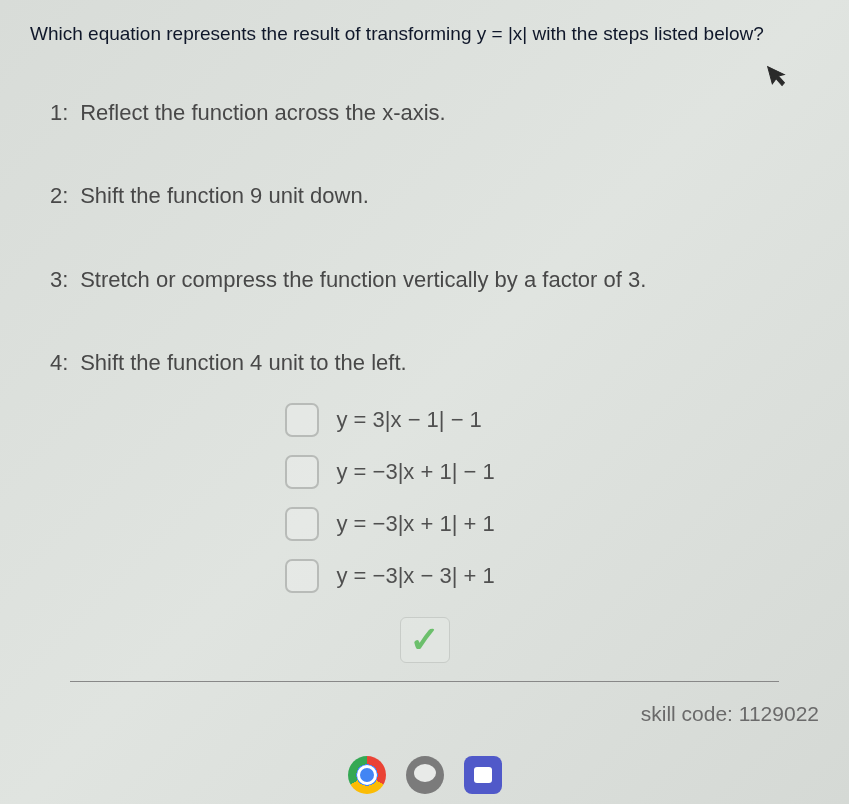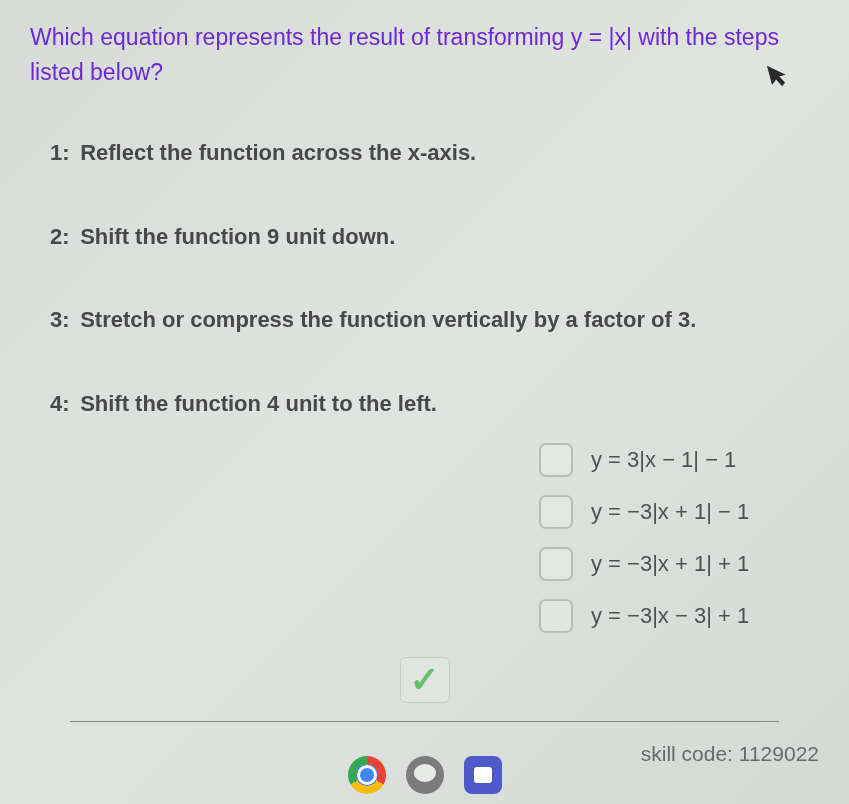--- a/index.html
+++ b/index.html
@@ -10,46 +10,46 @@
     body {
       font-family: Arial, Helvetica, sans-serif;
       background: linear-gradient(135deg, #d8dcd8 0%, #e0e4e0 50%, #d5d9d5 100%);
       width: 849px;
       height: 804px;
       padding: 20px 30px;
       color: #4a4a4a;
       position: relative;
     }
     .question-text {
-      font-size: 23px;
+      font-size: 19px;
       line-height: 1.5;
-      color: #6d28d9;
+      color: #0f172a;
       margin-bottom: 24px;
       font-weight: 400;
     }
     .steps-list {
       list-style: none;
       padding-left: 20px;
       margin-bottom: 20px;
     }
     .steps-list li {
       font-size: 22px;
       line-height: 1.8;
       color: #484848;
-      font-weight: 700;
+      font-weight: 400;
       margin-top: 44px;
     }
     .steps-list .num {
       display: inline-block;
       min-width: 24px;
     }
     .options {
       display: flex;
       flex-direction: column;
-      align-items: flex-end;
+      align-items: center;
       gap: 18px;
       margin-top: 10px;
     }
     .option-row {
       display: flex;
       align-items: center;
       gap: 18px;
       width: 280px;
     }
     .checkbox {

